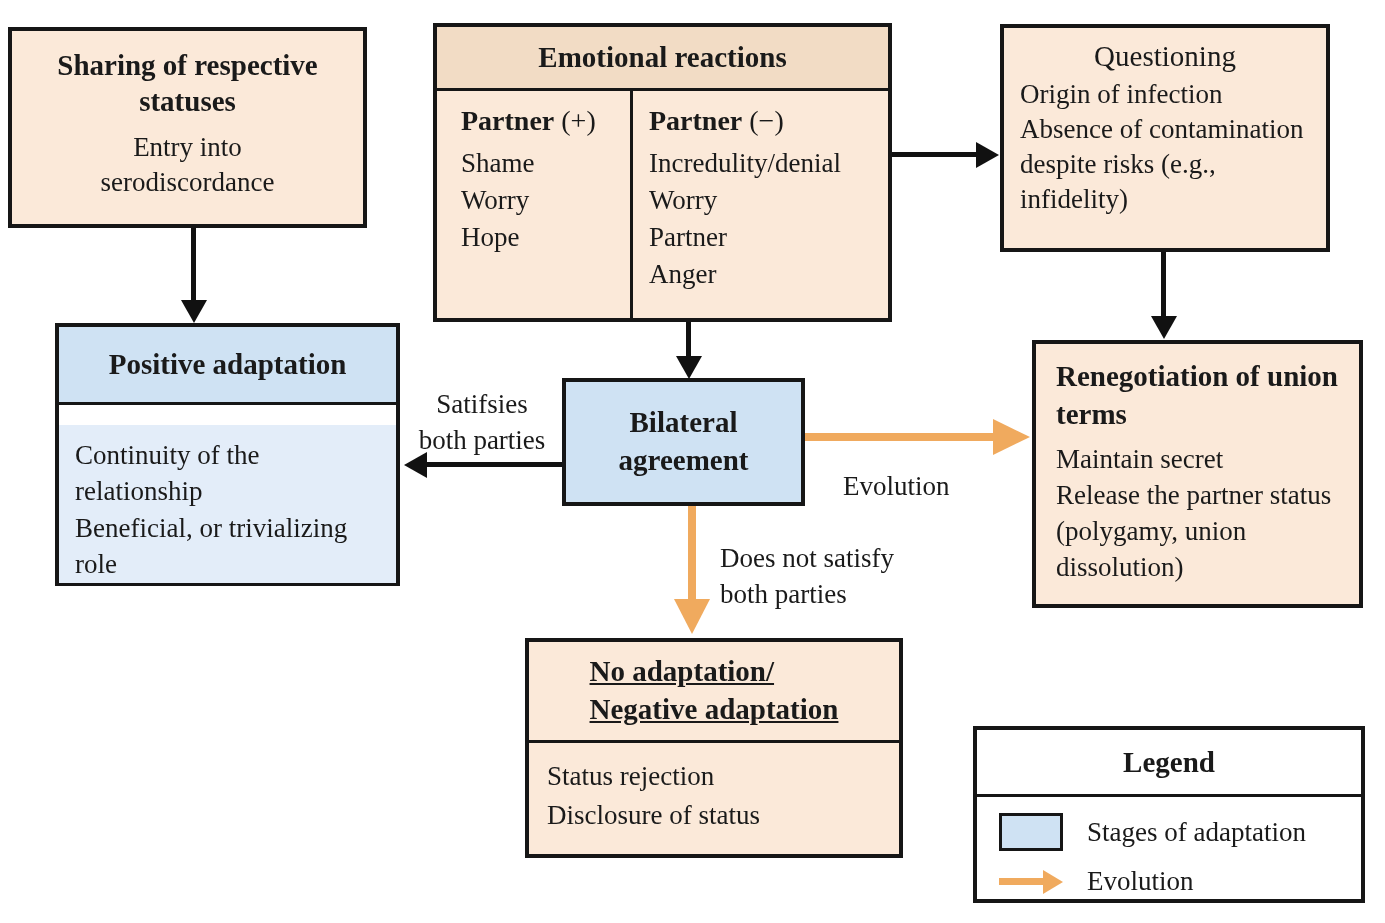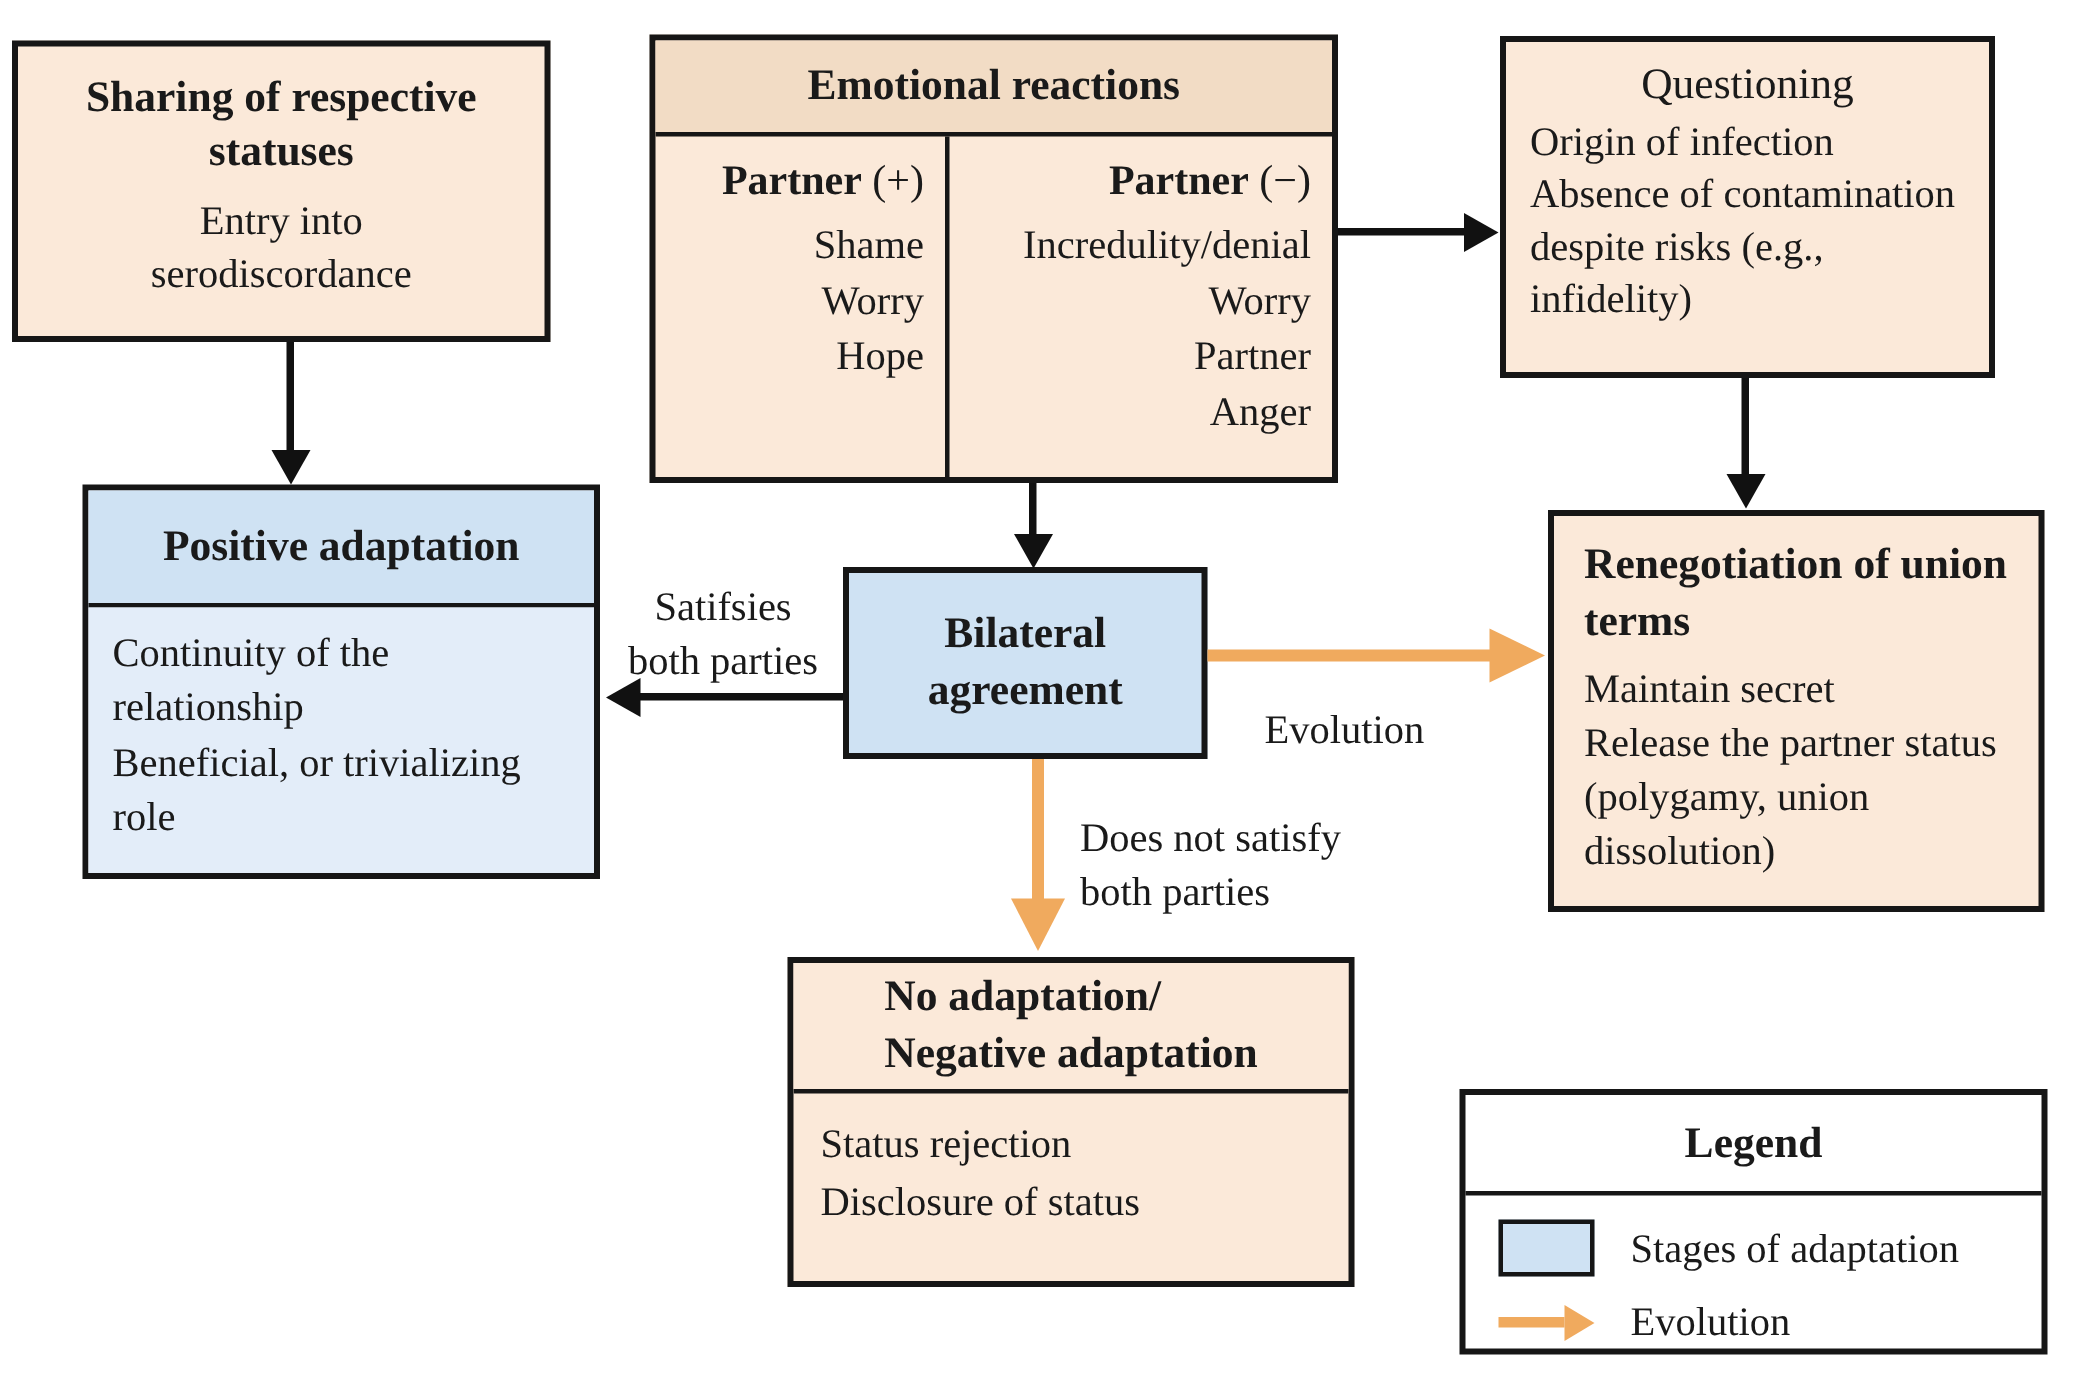--- a/index.html
+++ b/index.html
@@ -32,36 +32,36 @@
   .emo-col-left { width:196px; border-right:3px solid #161616;padding-left:24px; }
   .emo-col-right { flex:1; }
   .col-hd { font-size:28px; margin-bottom:8px; }
   .emo-item { line-height:37px; }
 
   
   .q-title { padding-top:12px; font-size:29px; font-weight:normal; text-align:center; }
   .q-body  { padding:4px 12px 0 16px; font-size:27px; line-height:1.3; }
 
   
-  .pos { display:flex; flex-direction:column; }
+  .pos { display:flex; flex-direction:column;gap:20px; }
   .pos-hd { height:78px; flex:0 0 auto; }
   .pos-body { flex:1; padding:12px 14px 0 16px; font-size:27px; line-height:1.35; }
 
   
   .bilateral { display:flex; align-items:center; justify-content:center;
                font-size:29px; font-weight:bold; line-height:1.3; text-align:center; }
 
   
   .ren { padding:14px 16px 0 20px; }
   .ren-title { font-size:29px; font-weight:bold; line-height:1.3; }
   .ren-body  { margin-top:9px; font-size:27px; line-height:1.33; }
 
   
   .noa { display:flex; flex-direction:column; }
-  .noa-hd { height:87px; flex:0 0 auto; line-height:1.3; }
+  .noa-hd { height:101px; flex:0 0 auto; line-height:1.3;text-decoration:underline; }
   .noa-body { padding:14px 16px 0 18px; font-size:27px; line-height:1.45; }
 
   
   .legend { background:#ffffff; display:flex; flex-direction:column; }
   .legend-hd { height:67px; flex:0 0 auto; }
   .legend-body { padding:16px 22px 0 22px; }
   .legend-row { display:flex; align-items:center; }
   .legend-row + .legend-row { margin-top:15px; }
   .legend-swatch { width:64px; height:38px; background:#cfe2f3; border:3px solid #161616; flex:0 0 auto; }
   .legend-label { margin-left:24px; font-size:27px; }
@@ -85,21 +85,21 @@
 </head>
 <body>
 
 <div class="canvas">
 
   <div class="box peach" style="left:8px; top:27px; width:359px; height:201px;">
     <div class="sharing-title center">Sharing of respective statuses</div>
     <div class="sharing-body center">Entry into serodiscordance</div>
   </div>
 
-  <div class="box peach emo" style="left:433px; top:23px; width:459px; height:299px;text-align:right;">
+  <div class="box peach emo" style="left:433px; top:23px; width:459px; height:299px;">
     <div class="hd peach-hd emo-hd">Emotional reactions</div>
     <div class="emo-cols">
       <div class="emo-col emo-col-left">
         <div class="col-hd"><span class="bold">Partner</span><span> (+)</span></div>
         <div class="emo-item">Shame</div>
         <div class="emo-item">Worry</div>
         <div class="emo-item">Hope</div>
       </div>
       <div class="emo-col emo-col-right">
         <div class="col-hd"><span class="bold">Partner</span><span> (−)</span></div>

